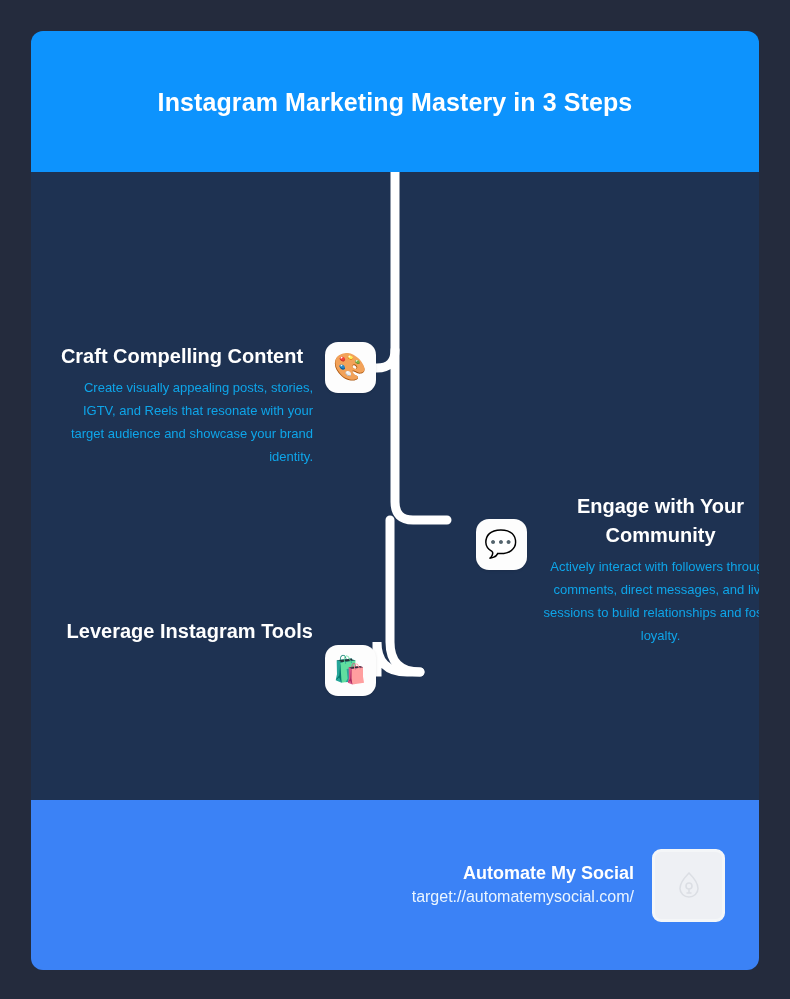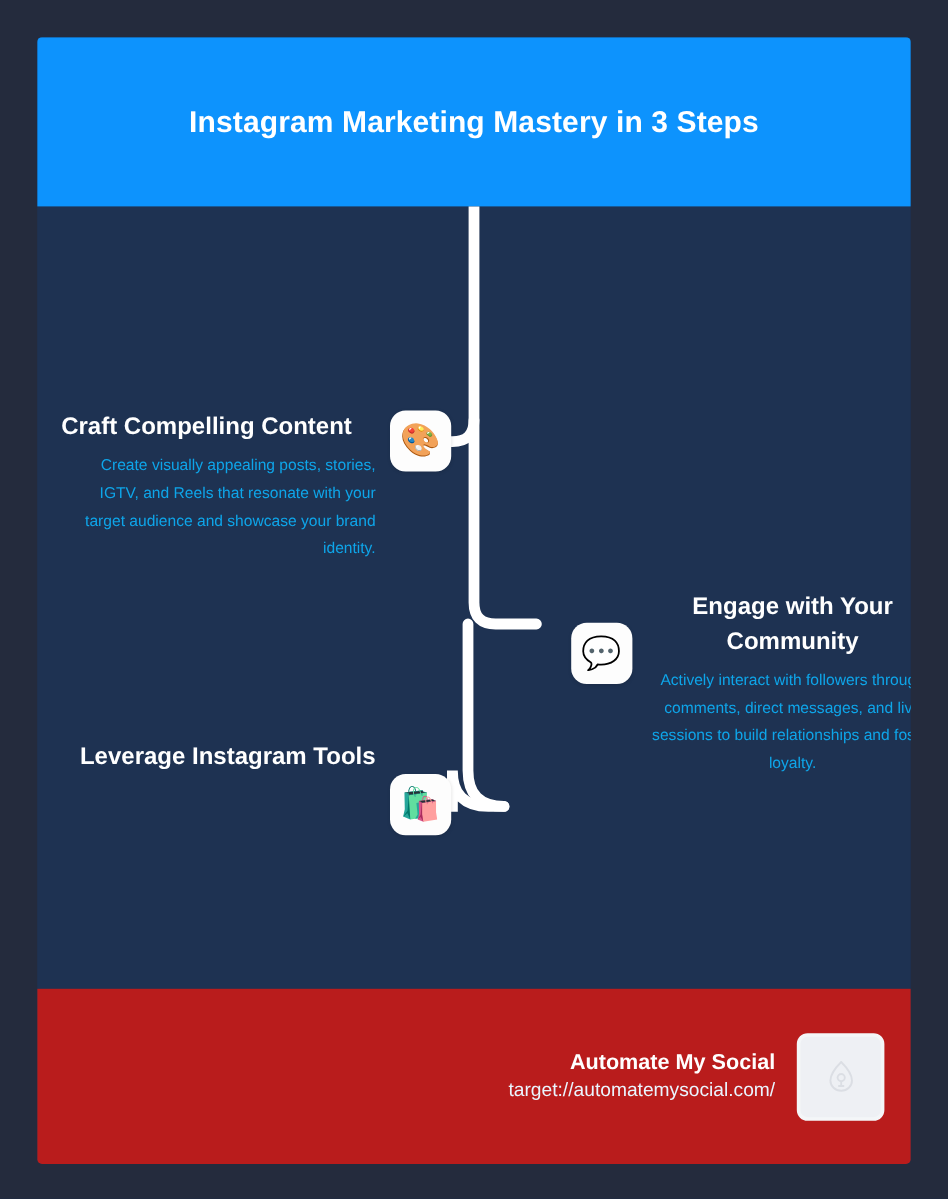--- a/index.html
+++ b/index.html
@@ -13,21 +13,21 @@
     font-family: "Liberation Sans", sans-serif;
     overflow: hidden;
   }
   .infographic-card {
     position: absolute;
     left: 31px;
     top: 31px;
     width: 728px;
     height: 939px;
     background: #1e3252;
-    border-radius: 4px;
+    border-radius: 12px;
     overflow: hidden;
   }
   .card-header {
     position: absolute;
     left: 0;
     top: 0;
     width: 728px;
     height: 141px;
     background: #0d93fd;
     display: flex;
@@ -96,21 +96,21 @@
 
   
   .step-1 {
     left: 18px;
     top: 170px;
     width: 327px;
     justify-content: flex-end;
   }
   .step-1 .step-text {
     width: 262px;
-    align-items: flex-start;
+    align-items: center;
     text-align: right;
   }
   .step-1 .icon-box {
     margin-left: 12px;
     margin-top: 0px;
   }
 
   
   .step-2 {
     left: 445px;
@@ -144,27 +144,27 @@
   .step-3 .icon-box {
     margin-left: 12px;
     margin-top: 28px;
   }
 
   .card-footer {
     position: absolute;
     left: 0;
     bottom: 0;
     width: 728px;
-    height: 146px;
-    background: #b91c1c;
+    height: 170px;
+    background: #3b82f6;
     display: flex;
     align-items: center;
     justify-content: flex-end;
     box-sizing: border-box;
-    padding: 0 22px 0 0;
+    padding: 0 34px 0 0;
   }
   .footer-text {
     display: flex;
     flex-direction: column;
     align-items: flex-end;
     text-align: right;
     margin-right: 18px;
   }
   .footer-brand {
     color: #ffffff;

